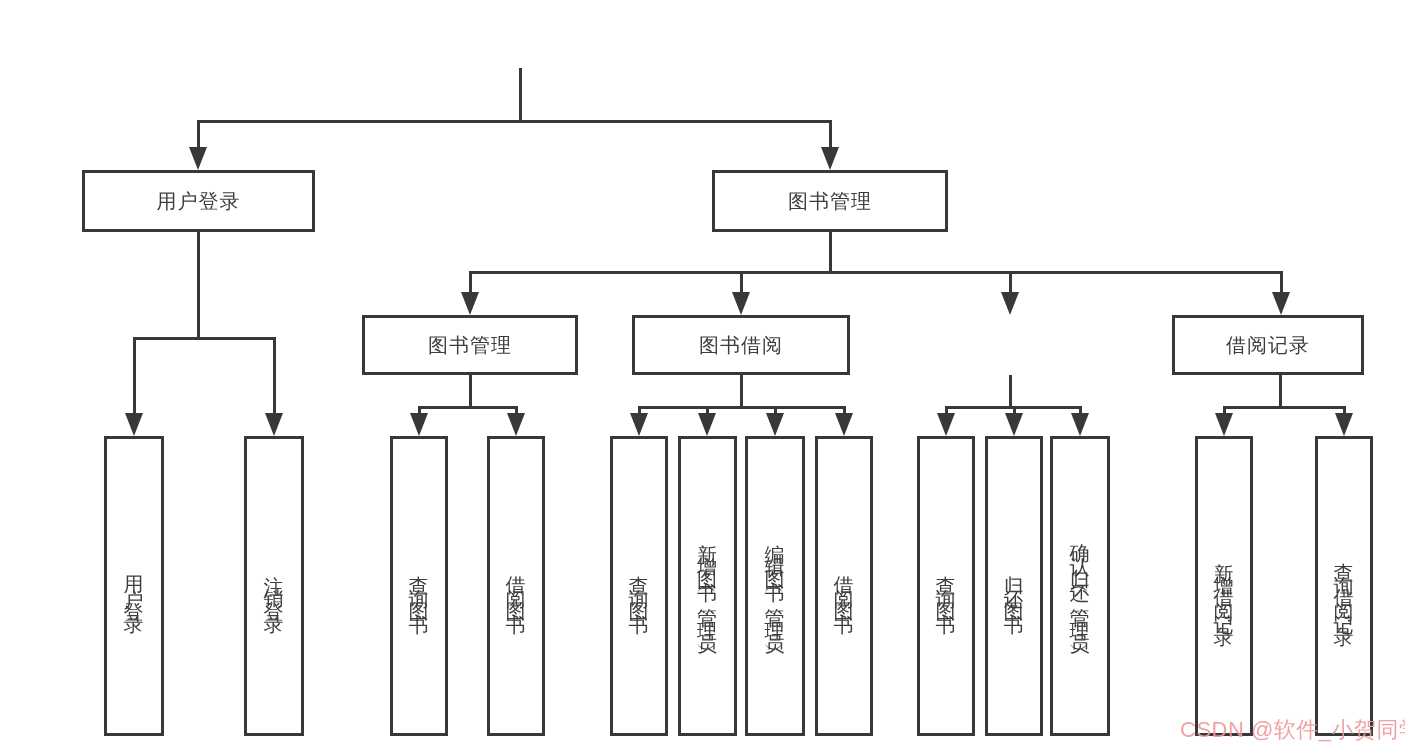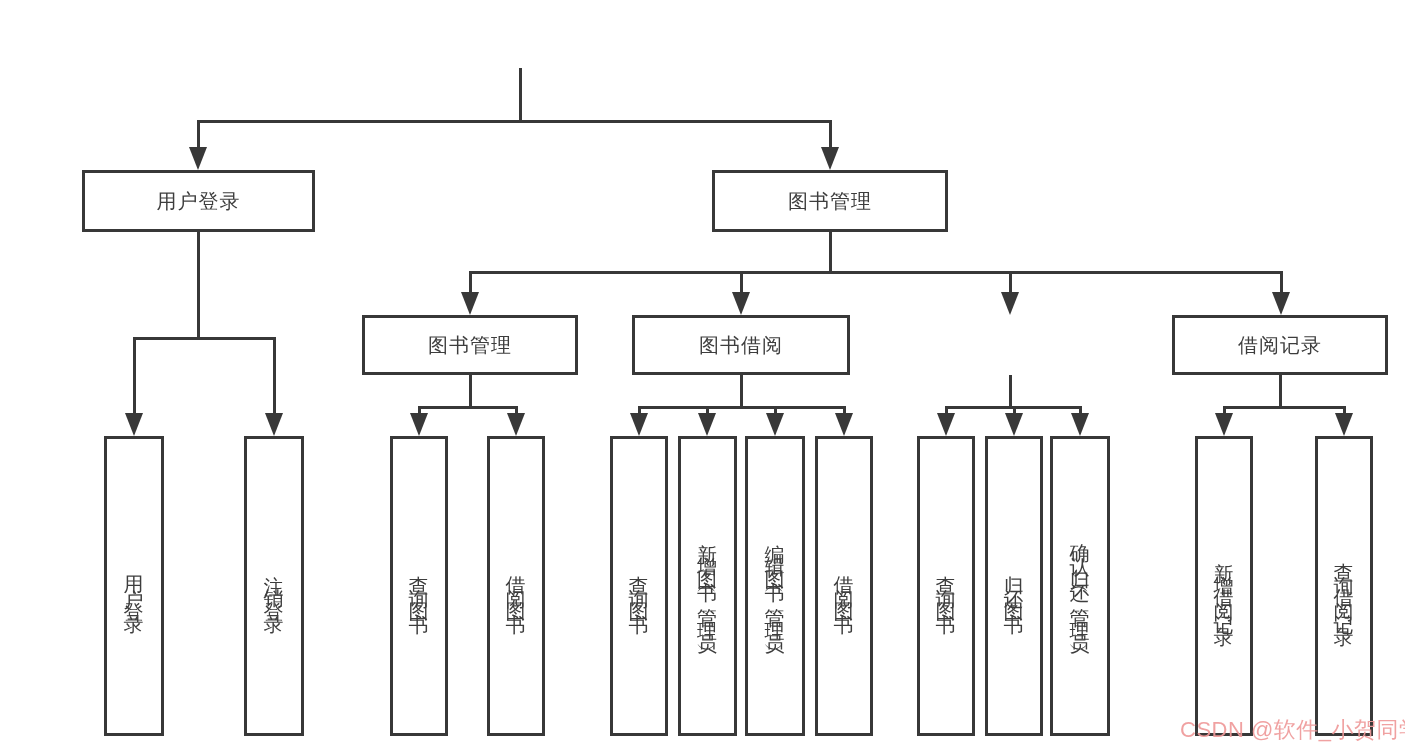--- a/index.html
+++ b/index.html
@@ -68,21 +68,21 @@
   <div class="arr" style="left:1001px;top:292px;"></div>
   <div class="vl" style="left:1280px;top:271px;height:24px;"></div>
   <div class="arr" style="left:1272px;top:292px;"></div>
 
   <div class="box h" style="left:362px;top:315px;width:216px;height:60px;">
     <span>图书管理</span>
   </div>
   <div class="box h" style="left:632px;top:315px;width:218px;height:60px;">
     <span>图书借阅</span>
   </div>
-  <div class="box h" style="left:1172px;top:315px;width:216px;height:60px;">
+  <div class="box h" style="left:1172px;top:315px;width:192px;height:60px;">
     <span>借阅记录</span>
   </div>
 
   <div class="vl" style="left:469px;top:375px;height:33px;"></div>
   <div class="hl" style="left:418px;top:406px;width:100px;"></div>
   <div class="vl" style="left:418px;top:406px;height:10px;"></div>
   <div class="arr" style="left:410px;top:413px;"></div>
   <div class="vl" style="left:515px;top:406px;height:10px;"></div>
   <div class="arr" style="left:507px;top:413px;"></div>
 

